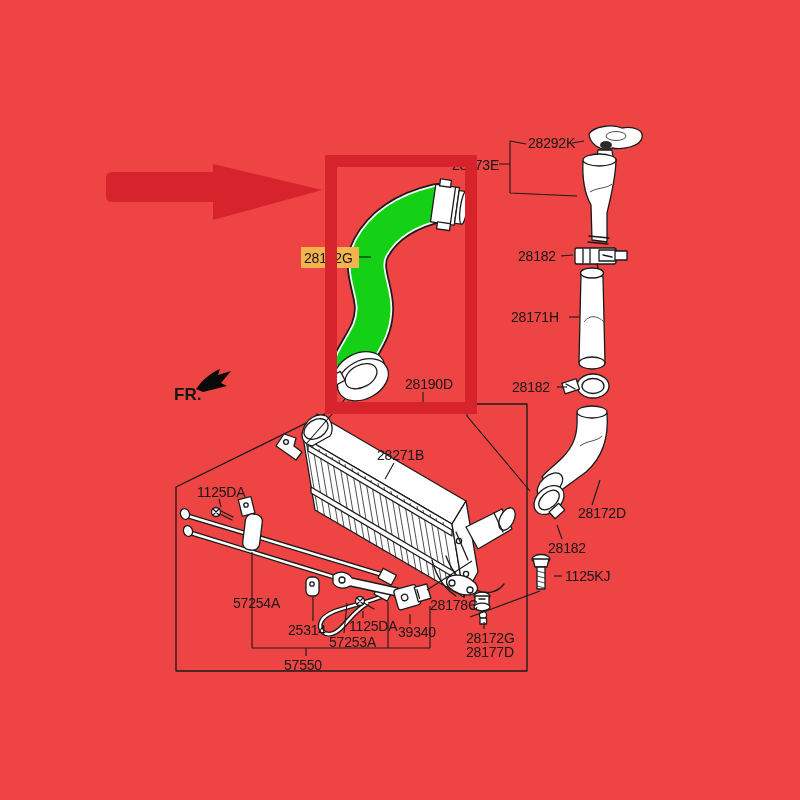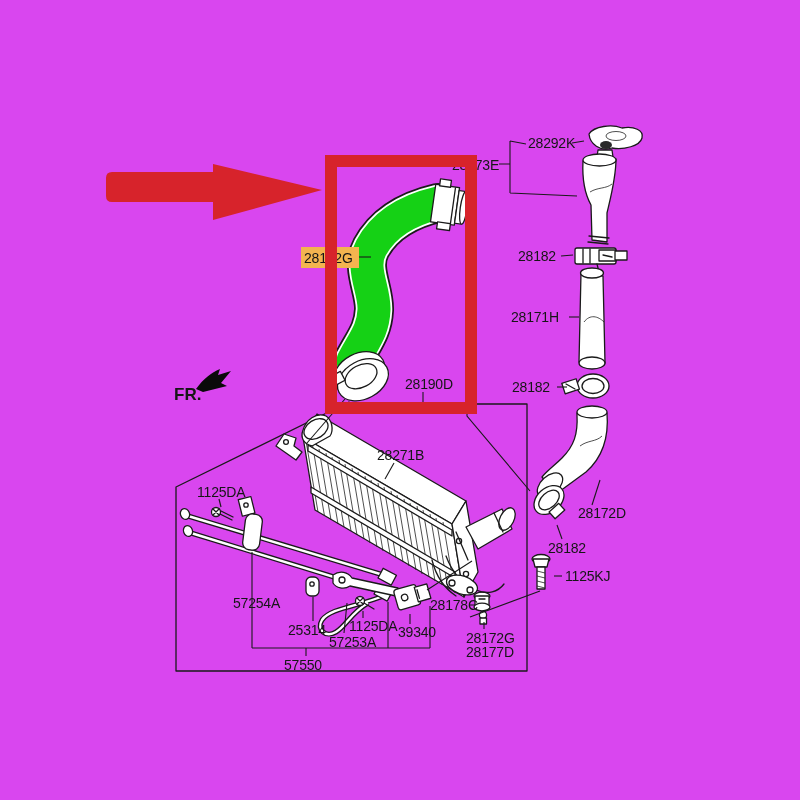--- a/index.html
+++ b/index.html
@@ -1,16 +1,16 @@
 <!DOCTYPE html>
 <html><head>
 <meta charset="utf-8">
 <style>
   html,body{margin:0;padding:0;background:#ffffff;}
-  .stage{width:800px;height:800px;position:relative;background:#d946ef;overflow:hidden;}
+  .stage{width:800px;height:800px;position:relative;background:#ef4444;overflow:hidden;}
   svg{display:block;}
   text{font-family:"Liberation Sans","DejaVu Sans",sans-serif;font-size:14px;fill:#161616;letter-spacing:-0.2px;}
   .ln{stroke:#1a1a1a;stroke-width:1.3;fill:none;stroke-linecap:round;stroke-linejoin:round;}
   .lnthin{stroke:#222;stroke-width:0.8;fill:none;}
   .wfill{fill:#ffffff;stroke:#1a1a1a;stroke-width:1.3;stroke-linejoin:round;}
   .leader{stroke:#1a1a1a;stroke-width:1.1;fill:none;}
   .frtxt{font-weight:bold;font-size:17px;letter-spacing:0;}
 </style>
 </head>
 <body>

